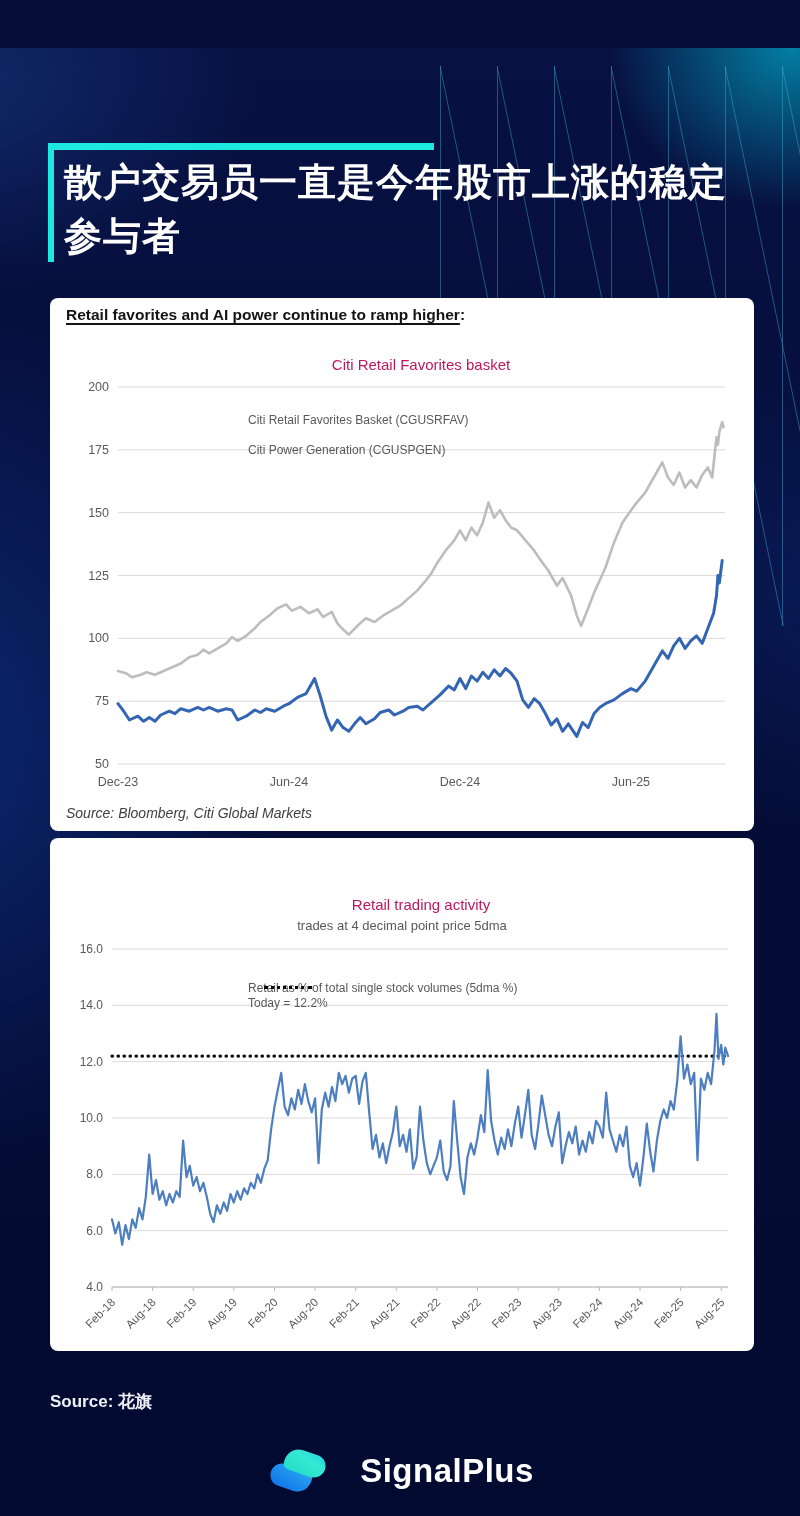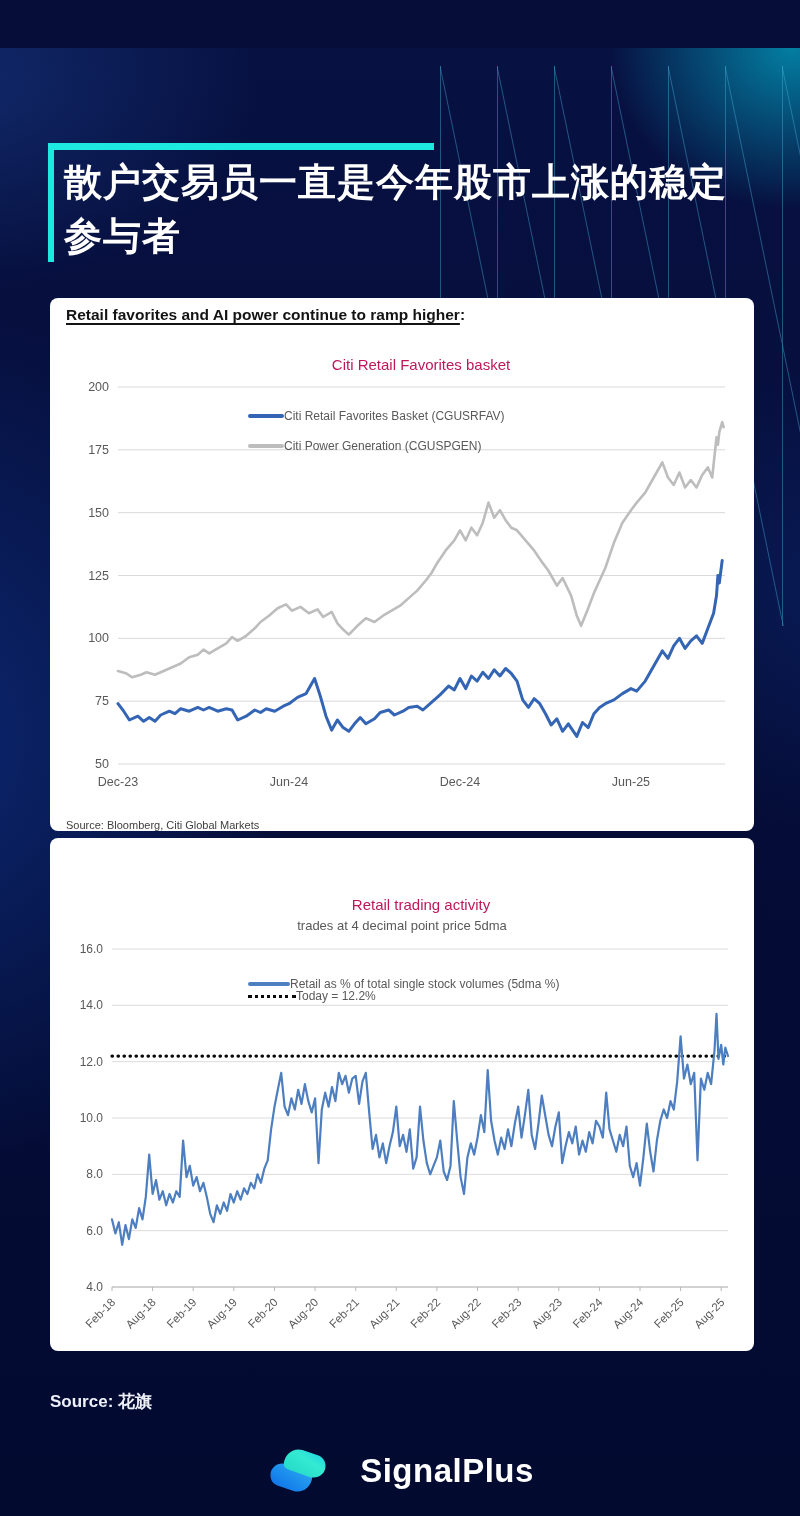--- a/index.html
+++ b/index.html
@@ -37,28 +37,28 @@
   .hu{text-decoration:underline;text-underline-offset:3px;text-decoration-thickness:1.5px;}
   .chart-title{position:absolute;left:0;width:100%;text-align:center;padding-left:38px;box-sizing:border-box;
     color:#be185d;font-size:15px;}
   .p1-title{top:58px;}
   .p2-title{top:58px;}
   .chart-sub{position:absolute;left:0;top:80px;width:100%;text-align:center;box-sizing:border-box;
     color:#595959;font-size:13px;}
   .chart{position:absolute;left:4px;overflow:visible;}
   .chart1{top:79px;width:696px;height:412px;}
   .chart2{top:103px;width:696px;height:410px;}
-  .legend-row{position:absolute;left:198px;height:20px;display:flex;align-items:center;}
+  .legend-row{position:absolute;left:198px;height:20px;display:flex;align-items:center;gap:7px;flex-direction:column;}
   .legend-label{font-size:12px;color:#595959;white-space:nowrap;}
   .sw{display:inline-block;height:4px;border-radius:2px;}
   .sw-blue1{width:36px;background:#3465b4;}
   .sw-gray{width:36px;background:#bdbdbd;}
   .sw-blue2{width:42px;background:#4d7ebf;}
   .sw-dot{width:48px;height:0;border-top:3.5px dotted #0a0a0a;border-radius:0;}
-  .panel-source{position:absolute;left:16px;bottom:0;font-size:11px;color:#404040;}
+  .panel-source{position:absolute;left:16px;bottom:10px;font-size:14px;font-style:italic;color:#404040;}
   
   .page-source{position:absolute;left:50px;top:1342px;color:#eef1f8;font-size:17px;font-weight:bold;}
   .logo{position:absolute;left:0;top:1394px;width:100%;display:flex;align-items:center;justify-content:center;gap:30px;}
   .logo-text{color:#fff;font-size:33px;font-weight:800;letter-spacing:.5px;}
   text{font-family:"Liberation Sans","DejaVu Sans",sans-serif;}
 </style>
 </head>
 <body>
 
 <div class="page">

